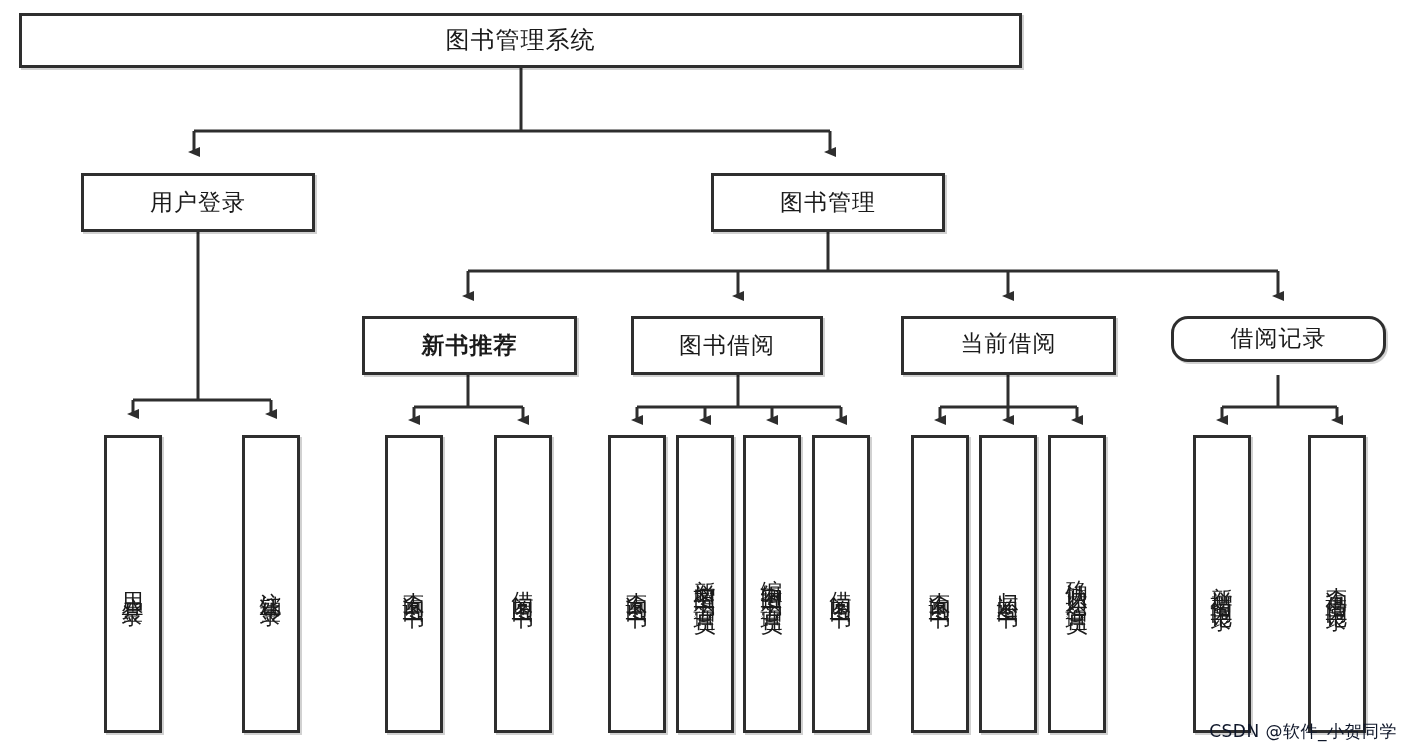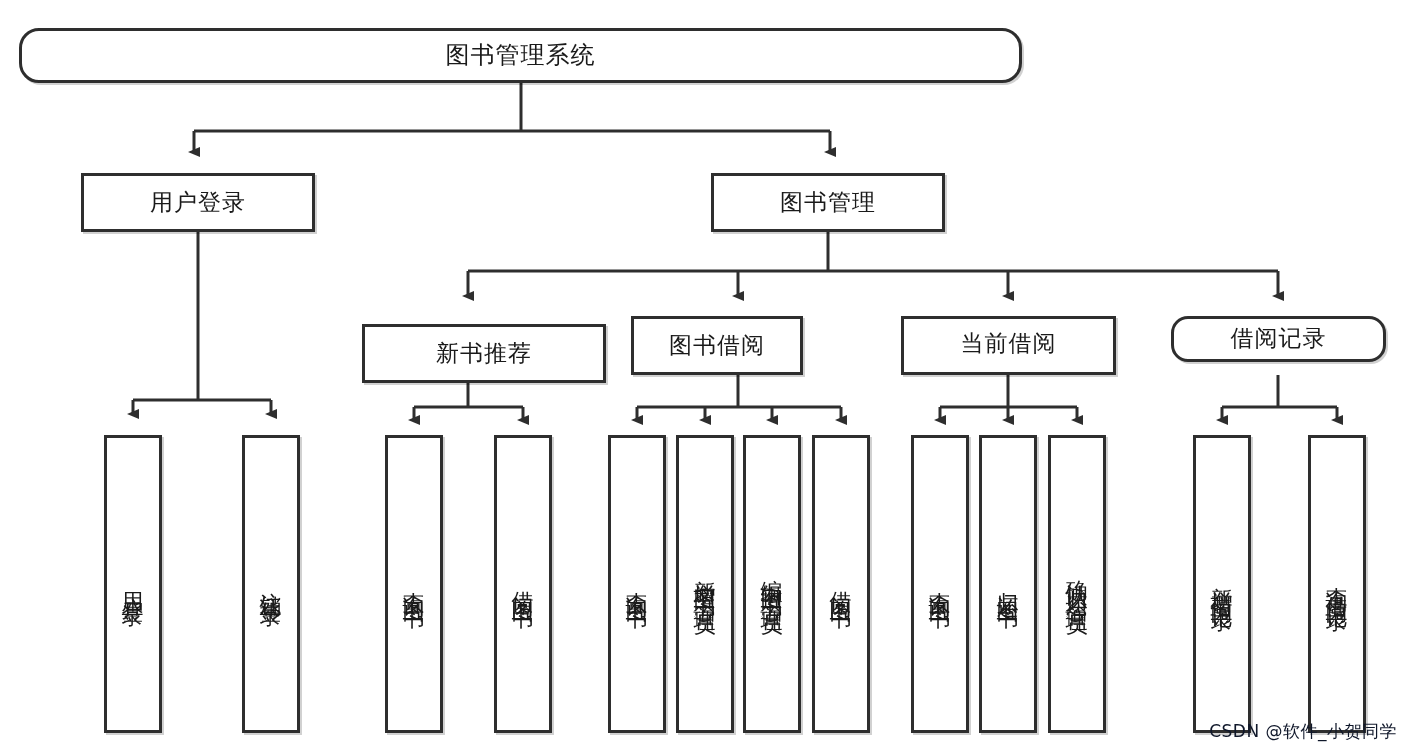--- a/index.html
+++ b/index.html
@@ -118,35 +118,35 @@
       <path d="M1008,407 L1008,420" marker-end="url(#arrow)"></path>
       <path d="M1077,407 L1077,420" marker-end="url(#arrow)"></path>
 
       <path d="M1278,375 L1278,407"></path>
       <path d="M1222,407 L1337,407"></path>
       <path d="M1222,407 L1222,420" marker-end="url(#arrow)"></path>
       <path d="M1337,407 L1337,420" marker-end="url(#arrow)"></path>
     </g>
   </svg>
 
-  <div class="node horiz root" style="left:19px; top:28px; width:1003px; height:55px;border-radius:20px;">
+  <div class="node horiz root" style="left:19px; top:13px; width:1003px; height:55px;">
     <span>图书管理系统</span>
   </div>
 
   <div class="node horiz" style="left:81px; top:173px; width:234px; height:59px;">
     <span>用户登录</span>
   </div>
   <div class="node horiz" style="left:711px; top:173px; width:234px; height:59px;font-family:Liberation Serif, serif;">
     <span>图书管理</span>
   </div>
 
-  <div class="node horiz" style="left:362px; top:324px; width:244px; height:59px;">
+  <div class="node horiz" style="left:362px; top:316px; width:215px; height:59px;font-weight:bold;">
     <span>新书推荐</span>
   </div>
-  <div class="node horiz" style="left:631px; top:316px; width:172px; height:59px;text-align:right;">
+  <div class="node horiz" style="left:631px; top:316px; width:192px; height:59px;text-align:right;">
     <span>图书借阅</span>
   </div>
   <div class="node horiz" style="left:901px; top:316px; width:215px; height:59px;font-family:Liberation Mono, monospace;">
     <span>当前借阅</span>
   </div>
   <div class="node horiz" style="left:1171px; top:316px; width:215px; height:46px;border-radius:17px;">
     <span>借阅记录</span>
   </div>
 
   <div class="node leaf" style="left:104px; top:435px; width:58px; height:298px;">

